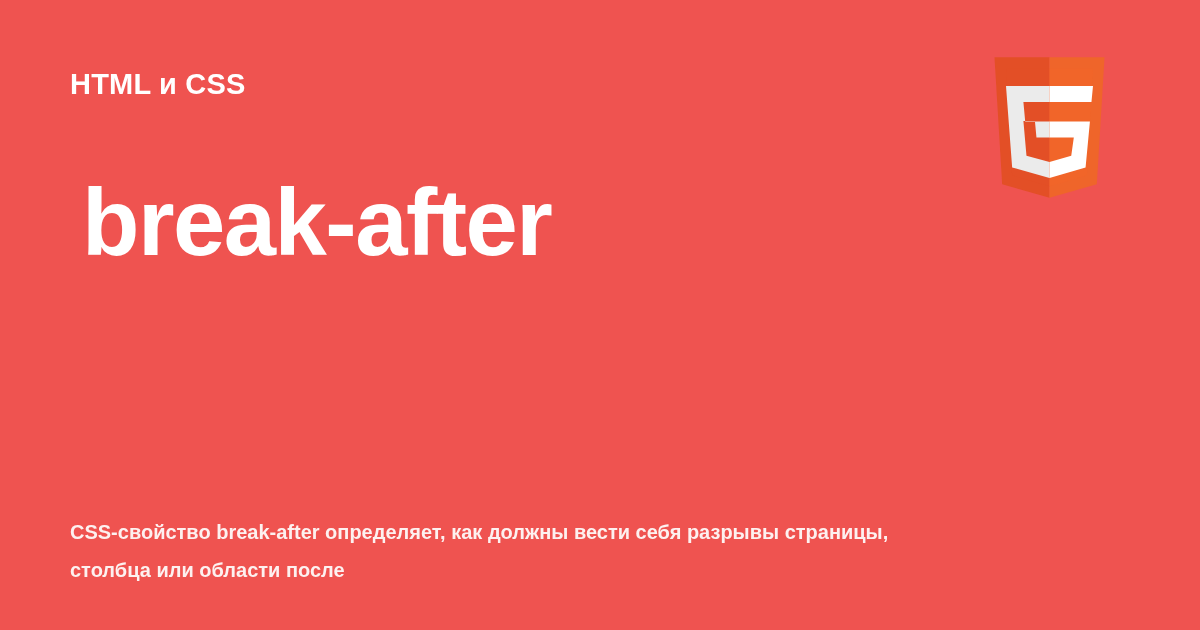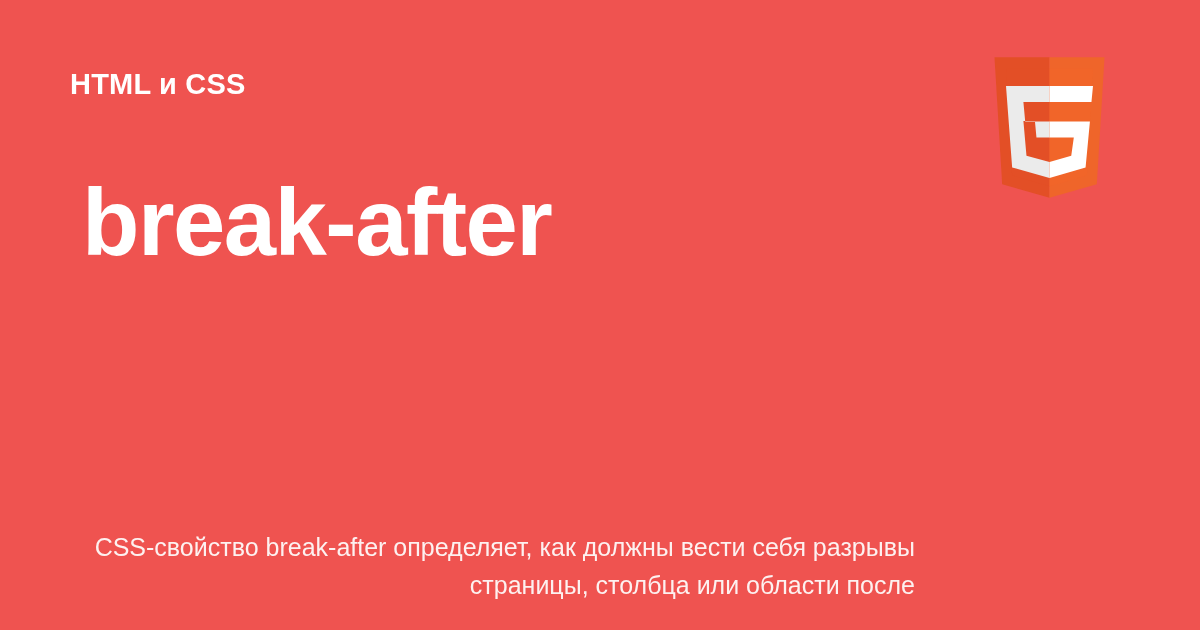--- a/index.html
+++ b/index.html
@@ -16,21 +16,20 @@
     background: #ef5350;
   }
 
   .card {
     position: relative;
     box-sizing: border-box;
     width: 1200px;
     height: 630px;
     background: #ef5350;
     overflow: hidden;
-    text-align: right;
   }
 
   
   .eyebrow {
     position: absolute;
     left: 70px;
     top: 70px;
     margin: 0;
     font-size: 29px;
     font-weight: bold;
@@ -53,23 +52,23 @@
     color: #ffffff;
     white-space: nowrap;
   }
 
   
   .description {
     position: absolute;
     left: 70px;
     top: 513px;
     width: 830px;
-    margin: 15px;
-    font-size: 25px;
-    font-weight: normal;
+    margin: 0;
+    font-size: 20px;
+    font-weight: bold;
     line-height: 38px;
     color: #fdf1f0;
   }
 
   
   .logo {
     position: absolute;
     left: 984px;
     top: 57px;
     width: 131px;

